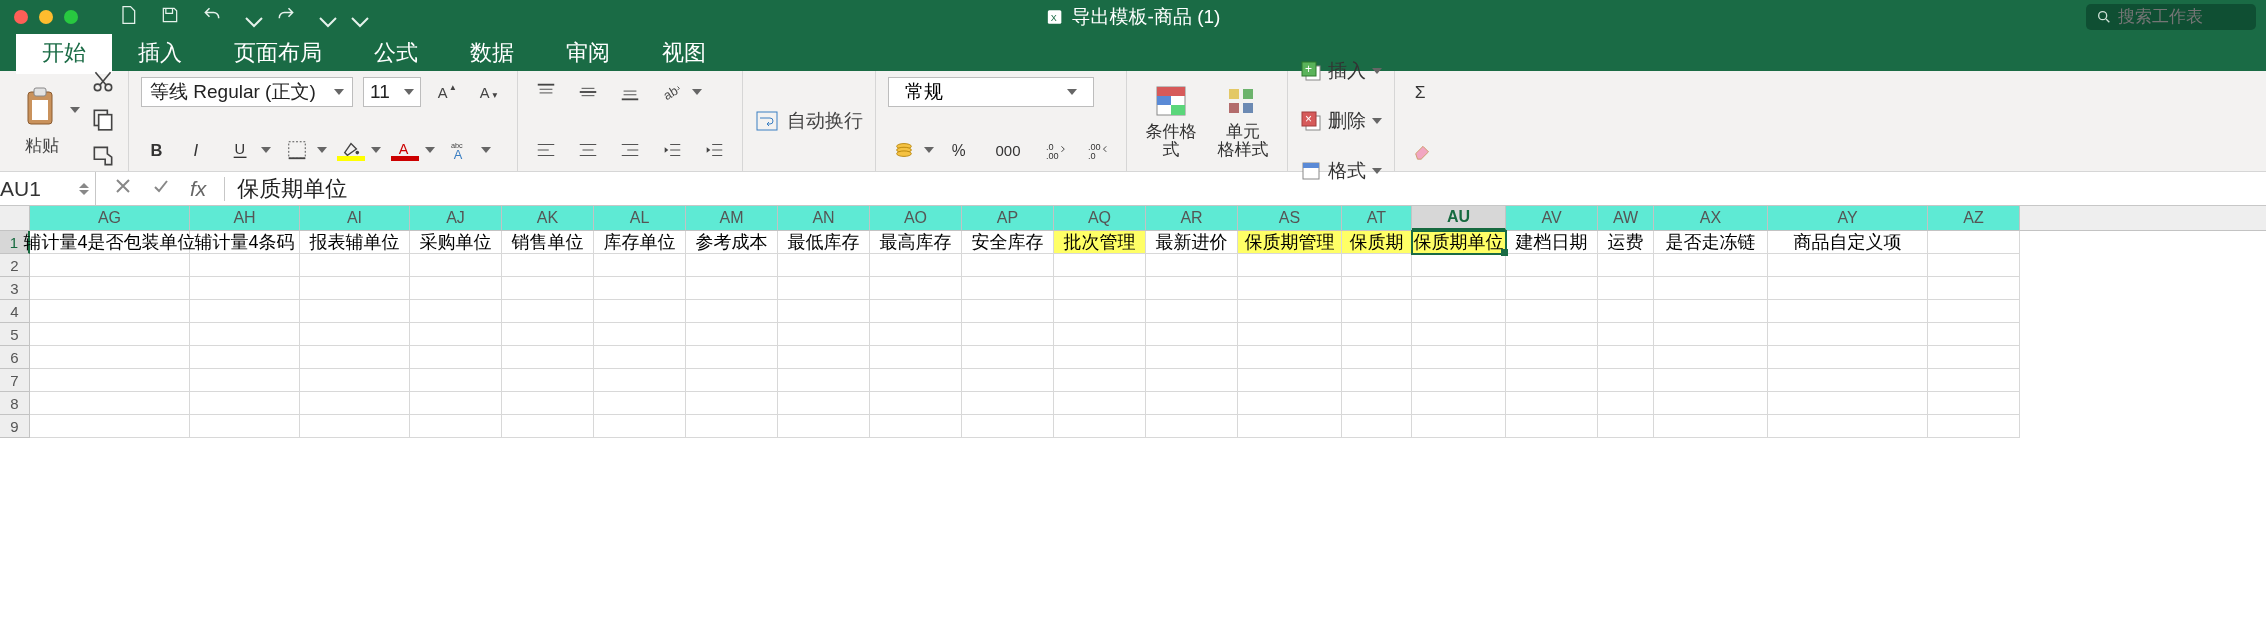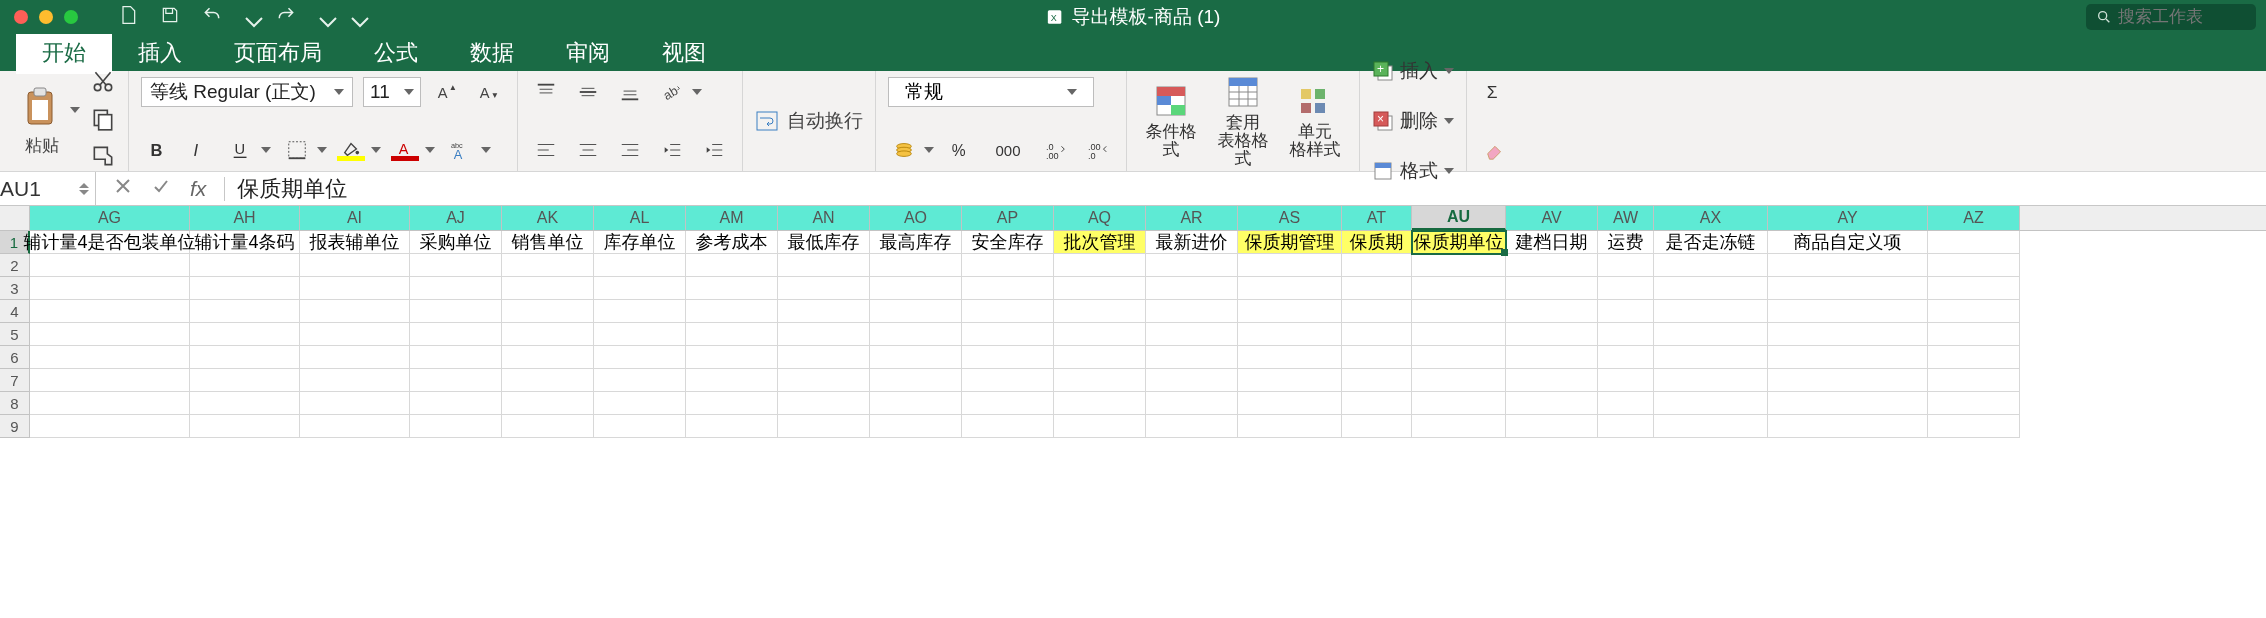--- a/index.html
+++ b/index.html
@@ -390,32 +390,20 @@
 
   <div class="group" style="flex-direction:row;align-items:center;gap:8px">
     <div class="vbtn">
       <svg viewBox="0 0 36 36">
           <rect x="4" y="4" width="28" height="28" fill="#fff" stroke="#888"></rect>
           <rect x="4" y="4" width="28" height="9" fill="#d65a5a"></rect>
           <rect x="4" y="13" width="14" height="9" fill="#5a8ad6"></rect>
           <rect x="18" y="22" width="14" height="10" fill="#5ad67a"></rect>
         </svg>
       <span>条件格式</span>
-    </div>
-    <div class="vbtn">
-      <svg viewBox="0 0 36 36">
-          <rect x="4" y="4" width="28" height="28" fill="#fff" stroke="#888"></rect>
-          <rect x="4" y="4" width="28" height="8" fill="#5a8ad6"></rect>
-          <line x1="4" y1="18" x2="32" y2="18" stroke="#888"></line>
-          <line x1="4" y1="25" x2="32" y2="25" stroke="#888"></line>
-          <line x1="14" y1="12" x2="14" y2="32" stroke="#888"></line>
-          <line x1="23" y1="12" x2="23" y2="32" stroke="#888"></line>
-        </svg>
-      <span style="white-space:pre-line">套用
-表格格式</span>
     </div>
     <div class="vbtn">
       <svg viewBox="0 0 36 36">
           <rect x="4" y="6" width="10" height="10" fill="#e3c866"></rect>
           <rect x="18" y="6" width="10" height="10" fill="#6cb36c"></rect>
           <rect x="4" y="20" width="10" height="10" fill="#b36c6c"></rect>
           <rect x="18" y="20" width="10" height="10" fill="#6c8ab3"></rect>
         </svg>
       <span style="white-space:pre-line">单元
 格样式</span>

